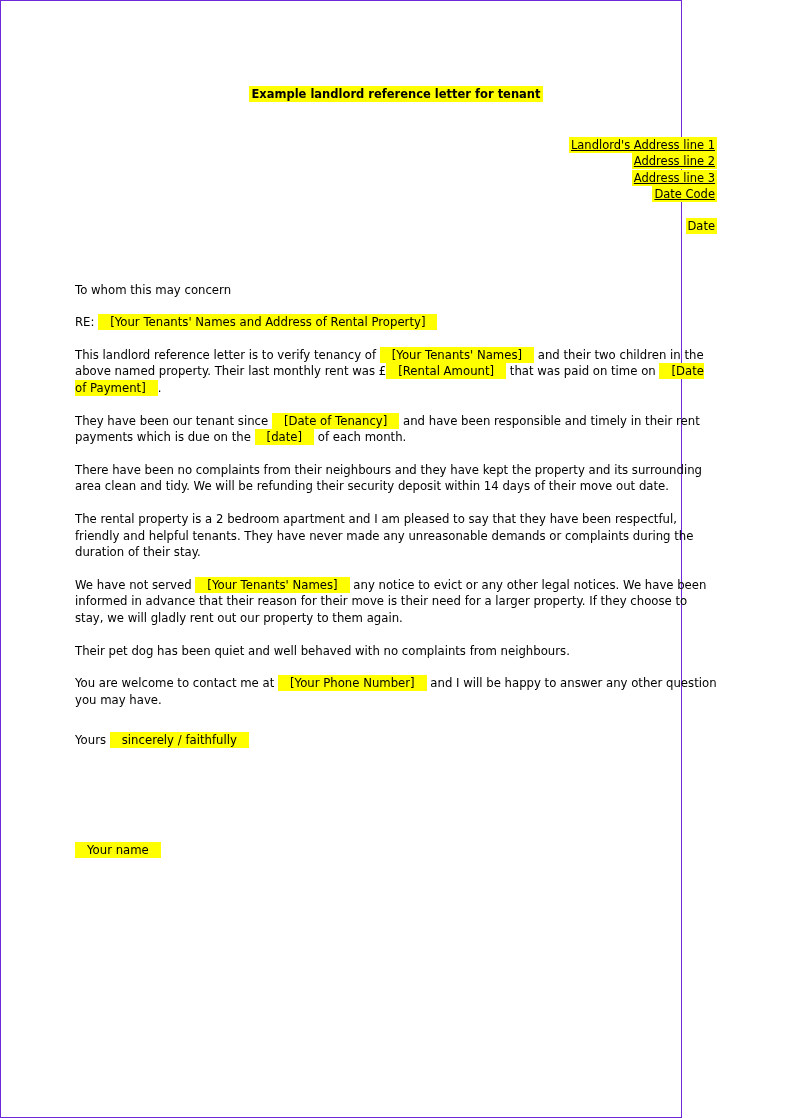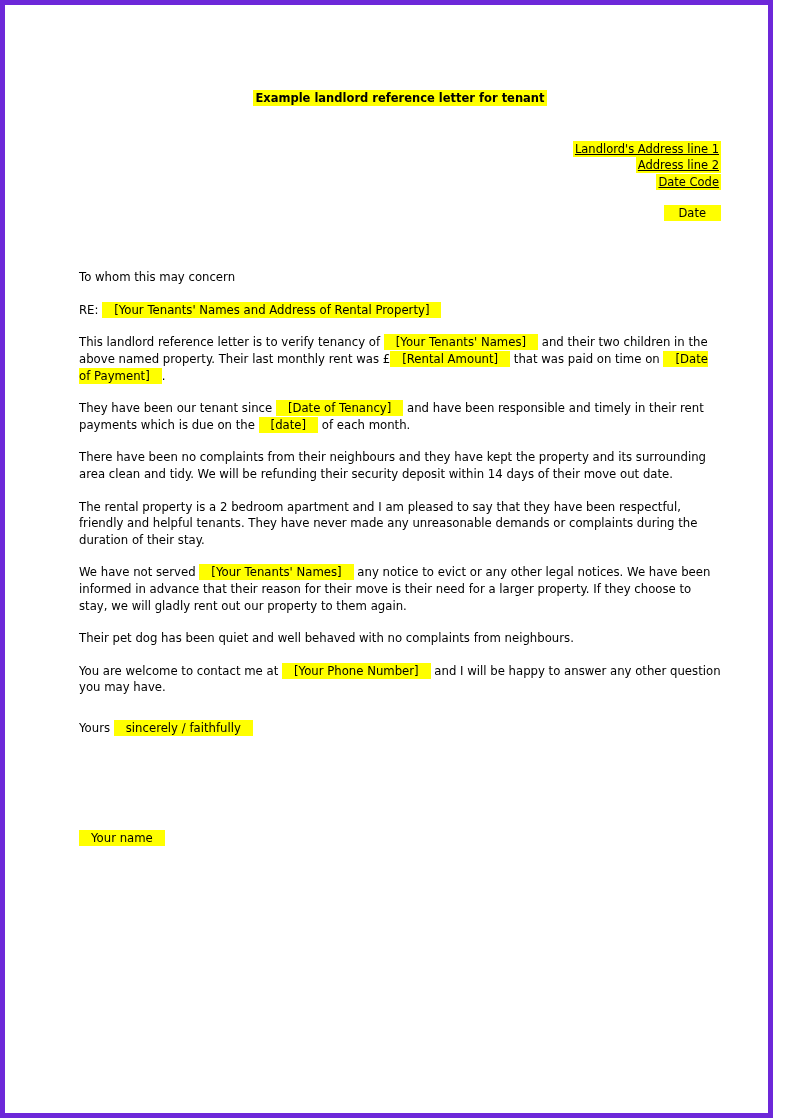--- a/index.html
+++ b/index.html
@@ -11,24 +11,24 @@
     width: 790px;
     height: 1118px;
     font-family: "DejaVu Sans", sans-serif;
     color: #000000;
     position: relative;
     overflow: hidden;
   }
   .page {
     position: absolute;
     left: 0; top: 0;
-    width: 773px;
+    width: 682px;
     height: 1118px;
     background: #ffffff;
-    border: 5px solid #6d28d9;
+    border: 1px solid #6d28d9;
     box-sizing: border-box;
   }
   .content {
     position: absolute;
     left: 74px;
     top: 0;
     width: 642px;
   }
   .hl {
     background: #ffff00;
@@ -51,21 +51,21 @@
   .address-block div .hl {
     padding: 1px 2px;
     text-decoration: underline;
   }
   .date-line {
     margin-top: 16px;
     text-align: right;
     font-size: 11.5px;
   }
   .date-line .hl {
-    padding: 1px 15px;
+    padding: 1px 2px;
   }
   .body-start {
     margin-top: 49px;
   }
   p.para {
     font-size: 11.7px;
     line-height: 16.6px;
     margin: 0 0 16px 0;
     text-align: left;
   }
@@ -86,20 +86,21 @@
 <div class="page">
   <div class="content">
 
     <div class="title">
       <span class="hl">Example landlord reference letter for tenant</span>
     </div>
 
     <div class="address-block">
       <div><span class="hl">Landlord's Address line 1</span></div>
       <div><span class="hl">Address line 2</span></div>
+      <div><span class="hl">Address line 3</span></div>
       <div><span class="hl">Date Code</span></div>
     </div>
 
     <div class="date-line">
       <span class="hl">Date</span>
     </div>
 
     <div class="body-start">
 
       <p class="para">

